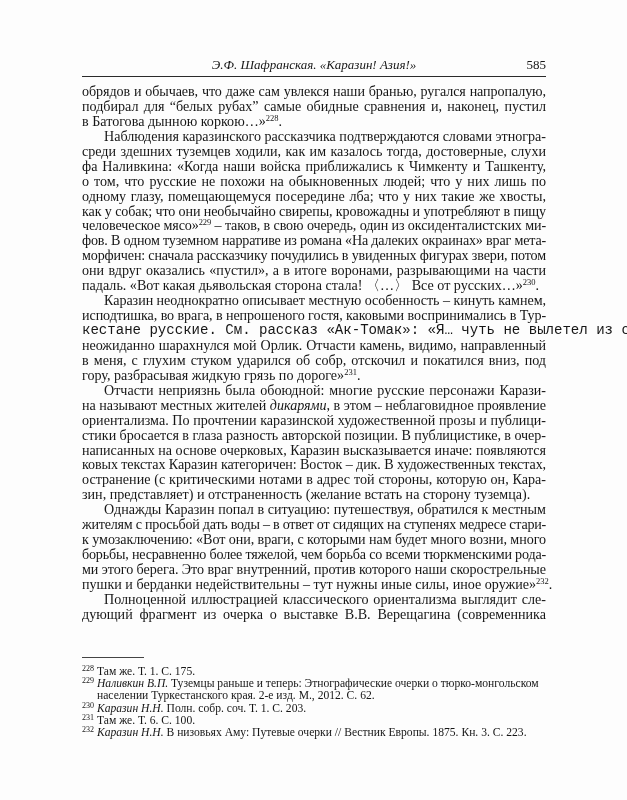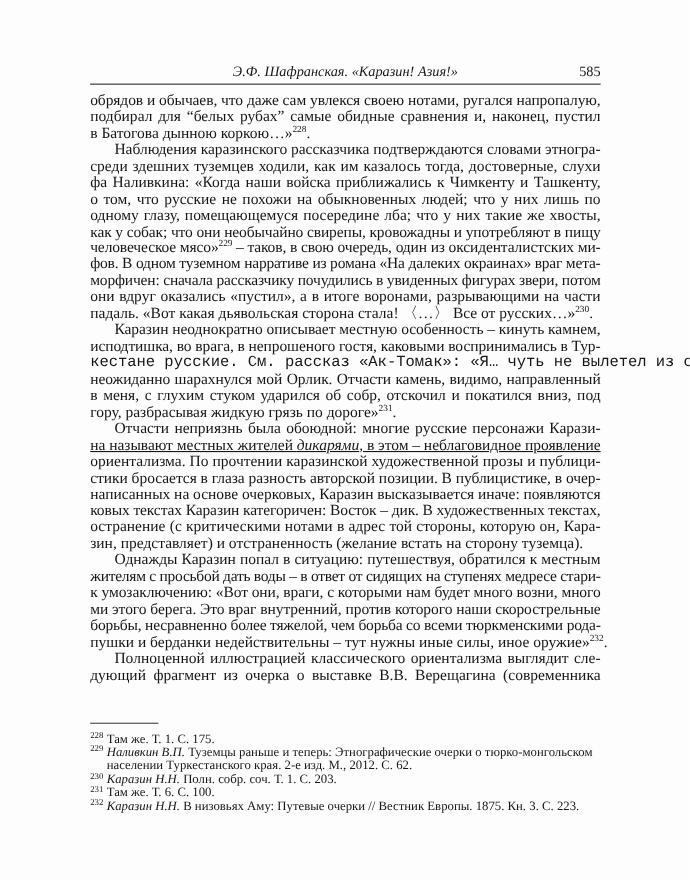--- a/index.html
+++ b/index.html
@@ -46,53 +46,53 @@
 
 <div class="page">
 
   <div class="header">
     <span class="running-title">Э.Ф. Шафранская. «Каразин! Азия!»</span>
     <span class="page-num">585</span>
   </div>
   <div class="header-rule"></div>
 
   <div class="body-text" id="body-text">
-      <span class="line" style="letter-spacing: -0.0862586px;"><span>обрядов и обычаев, что даже сам увлекся своею нотами, ругался напропалую,</span></span>
+      <span class="line" style="letter-spacing: -0.0862586px;"><span>обрядов и обычаев, что даже сам увлекся наши бранью, ругался напропалую,</span></span>
       <span class="line"><span>подбирал для “белых рубах” самые обидные сравнения и, наконец, пустил</span></span>
       <span class="line last"><span>в Батогова дынною коркою…»</span><sup>228</sup><span>.</span></span>
       <span class="line indent" style="letter-spacing: -0.0153918px;"><span>Наблюдения каразинского рассказчика подтверждаются словами этногра-</span></span>
       <span class="line"><span>среди здешних туземцев ходили, как им казалось тогда, достоверные, слухи</span></span>
       <span class="line"><span>фа Наливкина: «Когда наши войска приближались к Чимкенту и Ташкенту,</span></span>
       <span class="line"><span>о том, что русские не похожи на обыкновенных людей; что у них лишь по</span></span>
       <span class="line"><span>одному глазу, помещающемуся посередине лба; что у них такие же хвосты,</span></span>
       <span class="line" style="letter-spacing: -0.111111px;"><span>как у собак; что они необычайно свирепы, кровожадны и употребляют в пищу</span></span>
       <span class="line" style="letter-spacing: -0.112253px;"><span>человеческое мясо»</span><sup>229</sup><span> – таков, в свою очередь, один из оксиденталистских ми-</span></span>
       <span class="line" style="letter-spacing: -0.179476px;"><span>фов. В одном туземном нарративе из романа «На далеких окраинах» враг мета-</span></span>
       <span class="line" style="letter-spacing: -0.165026px;"><span>морфичен: сначала рассказчику почудились в увиденных фигурах звери, потом</span></span>
       <span class="line"><span>они вдруг оказались «пустил», а в итоге воронами, разрывающими на части</span></span>
       <span class="line last"><span>падаль. «Вот какая дьявольская сторона стала! 〈…〉 Все от русских…»</span><sup>230</sup><span>.</span></span>
       <span class="line indent" style="letter-spacing: -0.0419776px;"><span>Каразин неоднократно описывает местную особенность – кинуть камнем,</span></span>
       <span class="line" style="letter-spacing: -0.0845462px;"><span>исподтишка, во врага, в непрошеного гостя, каковыми воспринимались в Тур-</span></span>
       <span class="line" style="letter-spacing: -0.0289274px; font-family: Liberation Mono, monospace;"><span>кестане русские. См. рассказ «Ак-Томак»: «Я… чуть не вылетел из седла, так</span></span>
       <span class="line" style="letter-spacing: -0.0697464px;"><span>неожиданно шарахнулся мой Орлик. Отчасти камень, видимо, направленный</span></span>
       <span class="line"><span>в меня, с глухим стуком ударился об собр, отскочил и покатился вниз, под</span></span>
       <span class="line last"><span>гору, разбрасывая жидкую грязь по дороге»</span><sup>231</sup><span>.</span></span>
       <span class="line indent"><span>Отчасти неприязнь была обоюдной: многие русские персонажи Карази-</span></span>
-      <span class="line" style="letter-spacing: -0.0237676px; text-decoration: underline;"><span>на называют местных жителей </span><i>дикарями</i><span>, в этом – неблаговидное проявление</span></span>
+      <span class="line" style="letter-spacing: -0.0237676px;"><span>на называют местных жителей </span><i>дикарями</i><span>, в этом – неблаговидное проявление</span></span>
       <span class="line"><span>ориентализма. По прочтении каразинской художественной прозы и публици-</span></span>
       <span class="line" style="letter-spacing: -0.0410417px;"><span>стики бросается в глаза разность авторской позиции. В публицистике, в очер-</span></span>
       <span class="line" style="letter-spacing: -0.0209067px;"><span>написанных на основе очерковых, Каразин высказывается иначе: появляются</span></span>
       <span class="line" style="letter-spacing: -0.100084px;"><span>ковых текстах Каразин категоричен: Восток – дик. В художественных текстах,</span></span>
       <span class="line"><span>остранение (с критическими нотами в адрес той стороны, которую он, Кара-</span></span>
       <span class="line last"><span>зин, представляет) и отстраненность (желание встать на сторону туземца).</span></span>
       <span class="line indent"><span>Однажды Каразин попал в ситуацию: путешествуя, обратился к местным</span></span>
       <span class="line" style="letter-spacing: -0.240748px;"><span>жителям с просьбой дать воды – в ответ от сидящих на ступенях медресе стари-</span></span>
       <span class="line" style="letter-spacing: -0.0687072px;"><span>к умозаключению: «Вот они, враги, с которыми нам будет много возни, много</span></span>
+      <span class="line" style="letter-spacing: -0.184289px;"><span>борьбы, несравненно более тяжелой, чем борьба со всеми тюркменскими рода-</span></span>
       <span class="line" style="letter-spacing: -0.0483733px;"><span>ми этого берега. Это враг внутренний, против которого наши скорострельные</span></span>
-      <span class="line" style="letter-spacing: -0.184289px;"><span>борьбы, несравненно более тяжелой, чем борьба со всеми тюркменскими рода-</span></span>
       <span class="line last"><span>пушки и берданки недействительны – тут нужны иные силы, иное оружие»</span><sup>232</sup><span>.</span></span>
       <span class="line indent"><span>Полноценной иллюстрацией классического ориентализма выглядит сле-</span></span>
       <span class="line"><span>дующий фрагмент из очерка о выставке В.В. Верещагина (современника</span></span>
     </div>
 
   <div class="footnote-rule"></div>
   <div class="footnotes" id="footnotes">
       <span class="fn"><span class="num">228</span><span>Там же. Т. 1. С. 175.</span></span>
       <span class="fn"><span class="num">229</span><i>Наливкин В.П.</i><span> Туземцы раньше и теперь: Этнографические очерки о тюрко-монгольском</span><span class="cont">населении Туркестанского края. 2-е изд. М., 2012. С. 62.</span></span>
       <span class="fn"><span class="num">230</span><i>Каразин Н.Н.</i><span> Полн. собр. соч. Т. 1. С. 203.</span></span>

